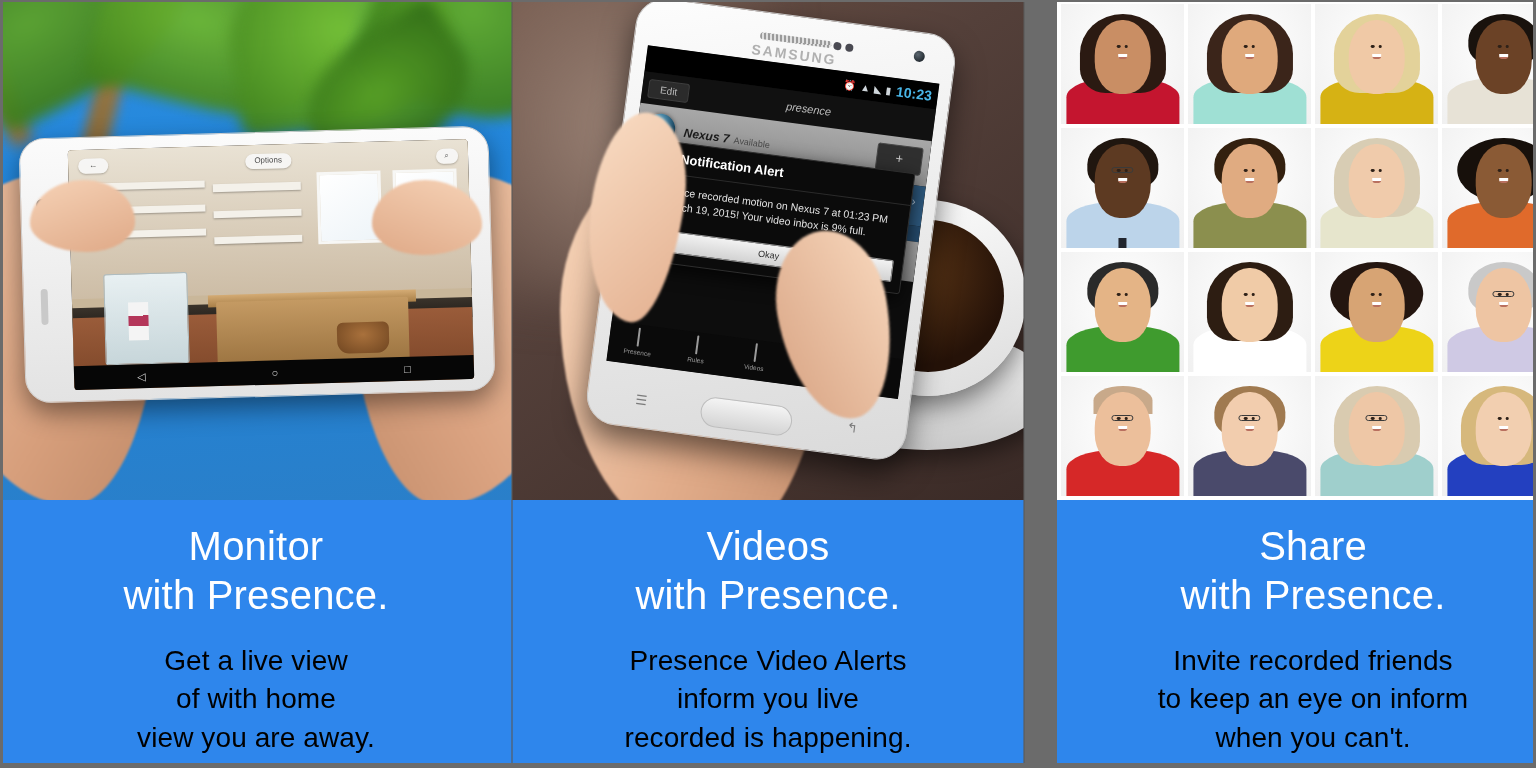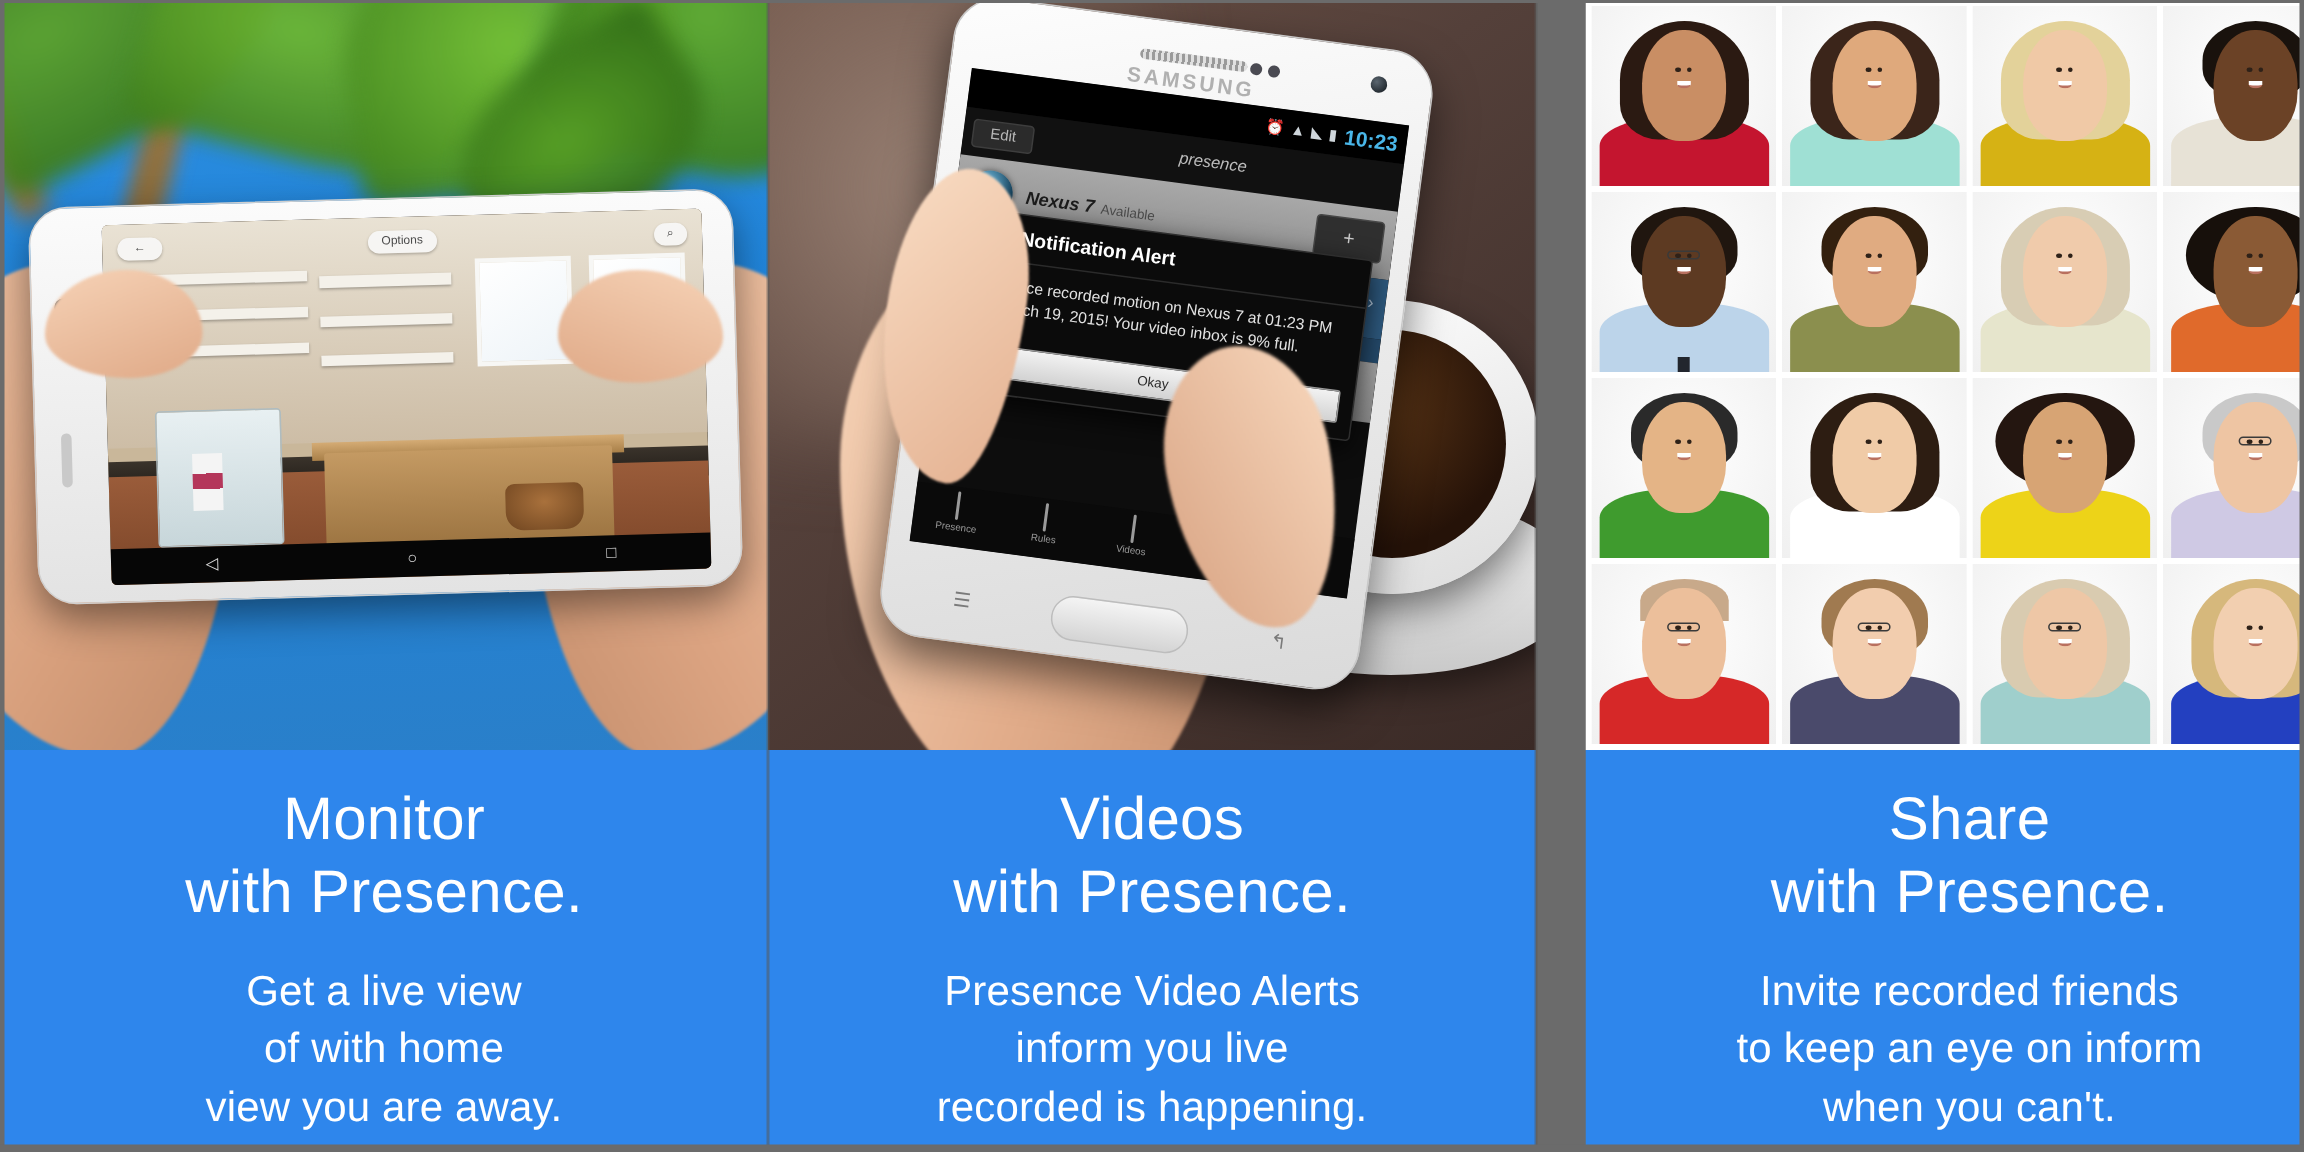--- a/index.html
+++ b/index.html
@@ -13,21 +13,21 @@
   .p1 { left:0; }
   .p2 { left:512px; }
   .p3 { left:1057px; }
 
   .photo { position:absolute; left:0; top:0; width:512px; height:500px; overflow:hidden; }
   .caption { position:absolute; left:0; top:500px; width:512px; height:268px;
              background:#2e86ec; text-align:center; }
 
   .cap-head { color:#ffffff; font-size:40px; font-weight:300; line-height:1.22;
               padding-top:22px; letter-spacing:.2px; }
-  .cap-sub  { color:#ffffff; font-size:28px; font-weight:400; line-height:1.38;
+  .cap-sub  { color:#000000; font-size:28px; font-weight:400; line-height:1.38;
               padding-top:22px; letter-spacing:.1px; }
 
   
   .sky { position:absolute; inset:0;
          background:linear-gradient(175deg,#2f8fe0 0%,#1f84da 45%,#2a7fc9 100%); }
   .palm { position:absolute; border-radius:50% 8% 50% 8%;
           filter:blur(7px); opacity:.95; }
   .pl1 { left:-40px; top:-60px; width:230px; height:150px; transform:rotate(-28deg);
          background:radial-gradient(ellipse at 30% 40%,#5ea32a,#2f6b18); }
   .pl2 { left:95px; top:-30px; width:250px; height:140px; transform:rotate(14deg);

